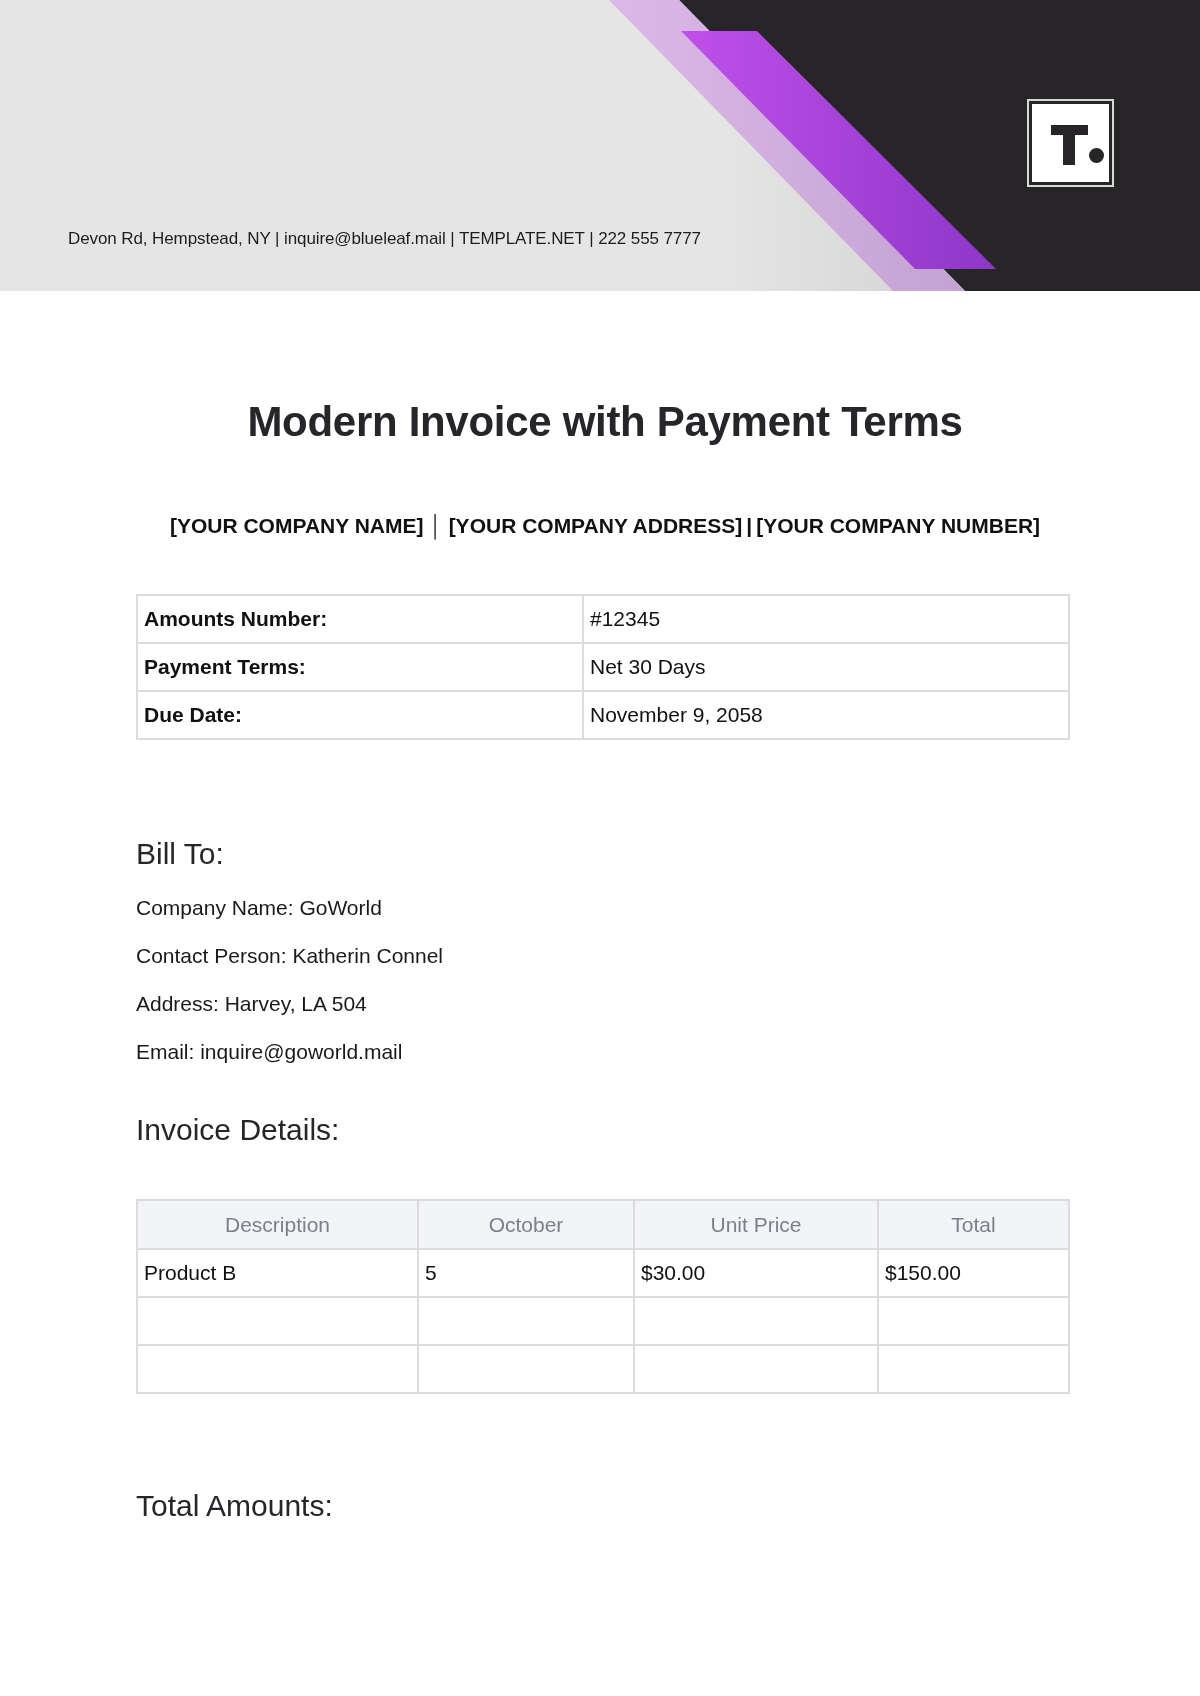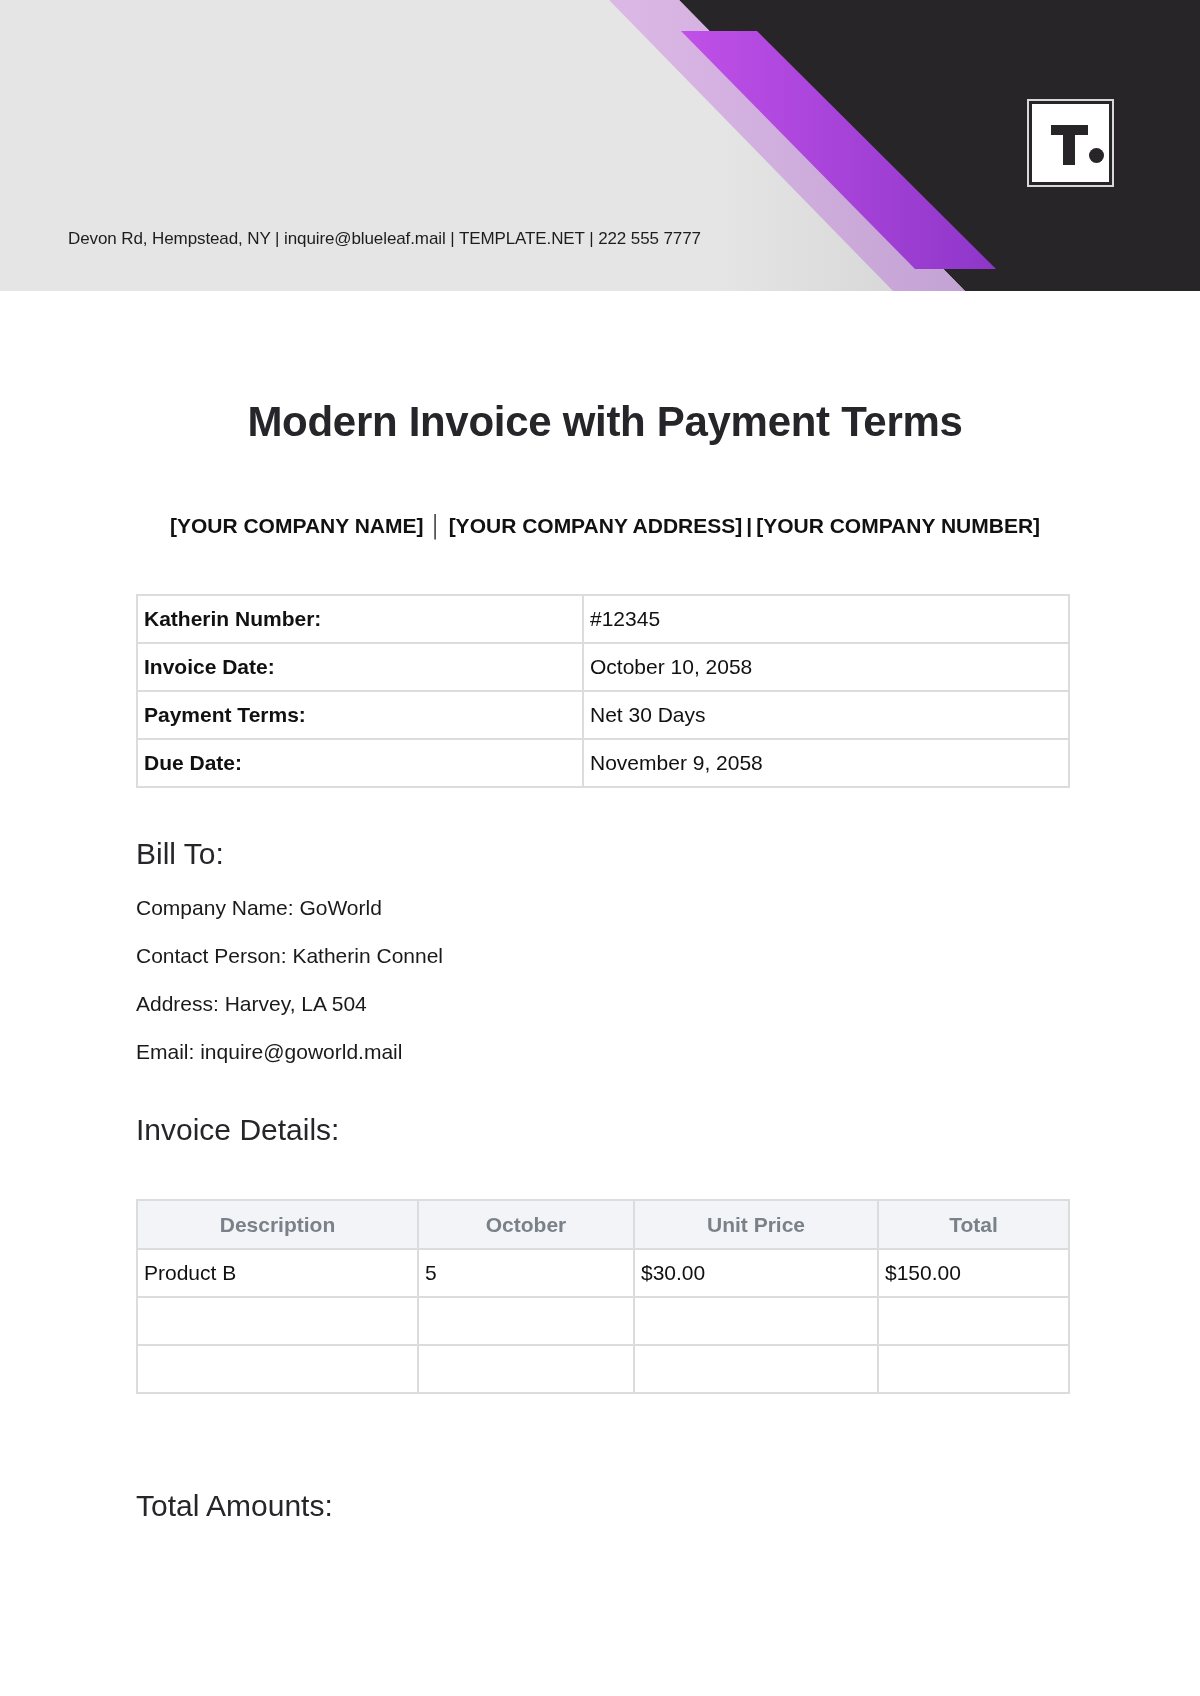--- a/index.html
+++ b/index.html
@@ -51,21 +51,21 @@
   .section-heading {
     position: absolute; left: 136px; font-size: 30px; font-weight: normal; color: #26262a;
   }
   .bill-line { position: absolute; left: 136px; font-size: 21px; color: #1a1a1a; }
 
   table.items {
     position: absolute; left: 136px; top: 1199px; width: 934px; border-collapse: collapse;
     font-size: 21px;
   }
   table.items th {
-    background: #f3f4f8; color: #7a8188; font-weight: bold; height: 45px;
+    background: #f3f4f8; color: #7a8188; font-weight: normal; height: 45px;
     border: 2px solid #dcdcdc; text-align: center;
   }
   table.items td {
     border: 2px solid #dcdcdc; height: 46px; padding: 0 6px; color: #111; vertical-align: middle;
   }
 </style>
 </head>
 <body>
 
 <div class="header">
@@ -96,26 +96,22 @@
 
 <div class="title">Modern Invoice with Payment Terms</div>
 
 <div class="company-line">
   <span>[YOUR COMPANY NAME]</span><span class="sep-thin">│</span><span>[YOUR COMPANY ADDRESS]</span><span class="sep">|</span><span>[YOUR COMPANY NUMBER]</span>
 </div>
 
 <table class="info">
   <tbody>
       <tr>
-    <td class="label">Katherin Number:</td>
+    <td class="label">Amounts Number:</td>
     <td>#12345</td>
-  </tr>
-  <tr>
-    <td class="label">Invoice Date:</td>
-    <td>October 10, 2058</td>
   </tr>
   <tr>
     <td class="label">Payment Terms:</td>
     <td>Net 30 Days</td>
   </tr>
   <tr>
     <td class="label">Due Date:</td>
     <td>November 9, 2058</td>
   </tr>
 </tbody>

